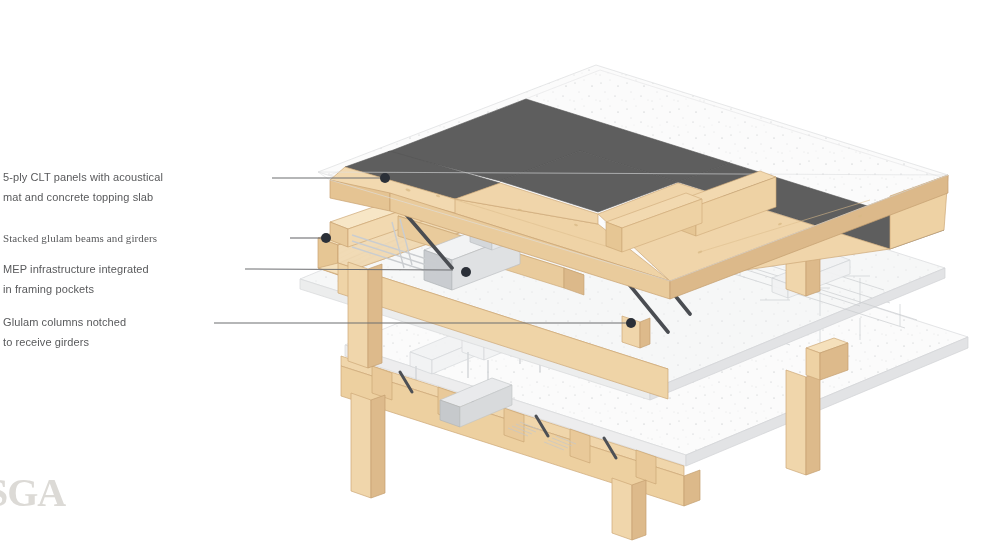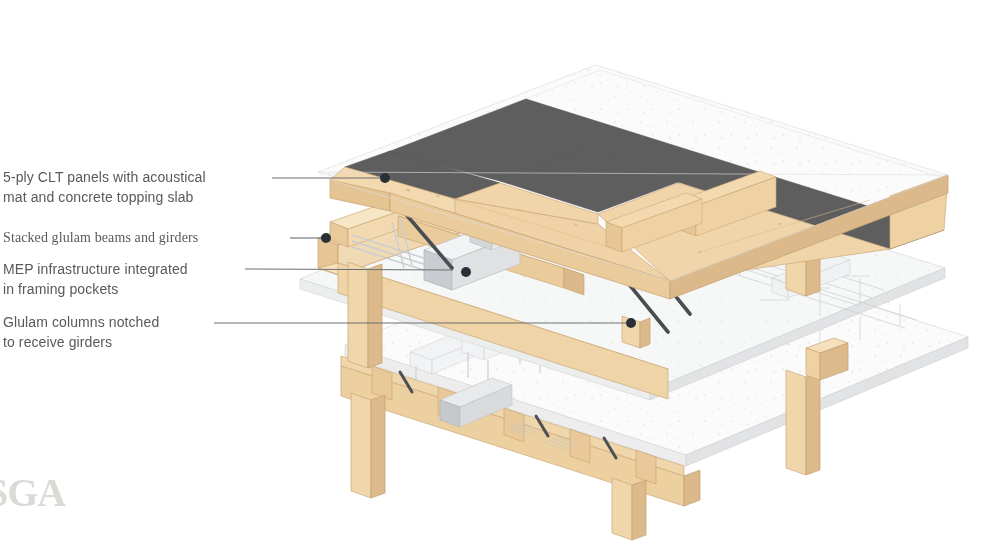--- a/index.html
+++ b/index.html
@@ -2,21 +2,21 @@
 <html><head>
 <meta charset="utf-8">
 <style>
   html,body{margin:0;padding:0;background:#ffffff;}
   body{width:997px;height:542px;position:relative;overflow:hidden;
        font-family:"Liberation Sans",sans-serif;}
 
   #stage{position:absolute;left:0;top:0;width:997px;height:542px;}
 
   
-  .label{position:absolute;color:#58595b;font-size:14px;line-height:20px;
+  .label{position:absolute;color:#58595b;font-size:11px;line-height:20px;
          white-space:pre-line;letter-spacing:.1px;}
   #lbl-clt{left:3px;  top:167px;}
   #lbl-glulam{left:3px; top:228px;font-family:Liberation Serif, serif;}
   #lbl-mep{left:3px;  top:259px;}
   #lbl-col{left:3px;  top:312px;}
 
   
   #logo{position:absolute;left:-14px;top:472px;width:110px;height:44px;
         overflow:hidden;}
   #logo svg{display:block;}

